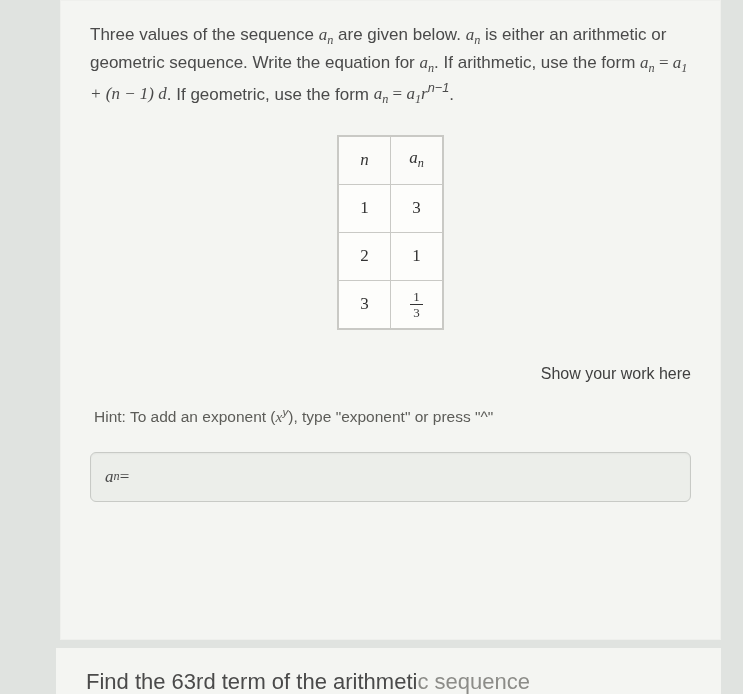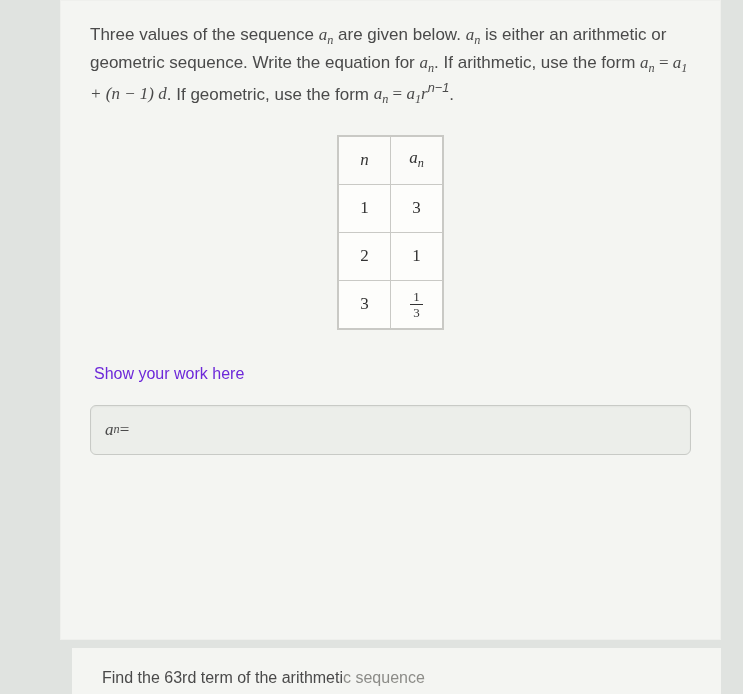--- a/index.html
+++ b/index.html
@@ -54,23 +54,24 @@
     text-align: center;
     vertical-align: middle;
     font-size: 13px;
     line-height: 1;
     font-family: Georgia, serif;
   }
   .frac .num { display: block; border-bottom: 1px solid #333; padding: 0 3px 1px; }
   .frac .den { display: block; padding: 1px 3px 0; }
 
   .show-work {
-    color: #6d28d9;
+    color: #404040;
     font-size: 16px;
     margin: 0 0 22px 4px;
+    text-align: right;
   }
   .hint {
     color: #5c5c58;
     font-size: 15.5px;
     margin: 0 0 26px 4px;
   }
   .hint .paren { font-family: Georgia, serif; }
 
   .answer-row {
     display: flex;
@@ -97,27 +98,27 @@
     border: none;
     background: transparent;
     font-size: 16px;
     padding: 0 6px;
     outline: none;
     color: #333;
   }
 
   .next-q {
     position: absolute;
-    left: 72px;
+    left: 56px;
     right: 22px;
     bottom: 0;
     background: #f4f5f2;
     padding: 20px 30px 0 30px;
     color: #4a4a4a;
-    font-size: 16px;
+    font-size: 22px;
     border-top: 1px solid transparent;
     height: 46px;
     overflow: hidden;
   }
   .next-q .fade {
     color: #8c8c88;
   }
 </style>
 </head>
 <body>
@@ -151,20 +152,23 @@
           <span class="num">1</span>
           <span class="den">3</span>
         </span>
       </td>
     </tr>
   </tbody>
     </table>
 
   <div class="show-work">Show your work here</div>
 
+  <div class="hint">
+    <span>Hint: To add an exponent (</span><span class="paren math-i"><span>x</span><span class="sup">y</span></span><span>), type "exponent" or press "^"</span>
+  </div>
 
   <div class="answer-row">
     <div class="answer-label">
       <span>a</span>
         <span class="sub">n</span>
         <span style="font-style:normal;"> =</span>
     </div>
     <input class="answer-input" type="text" placeholder="" style="">
   </div>
 

